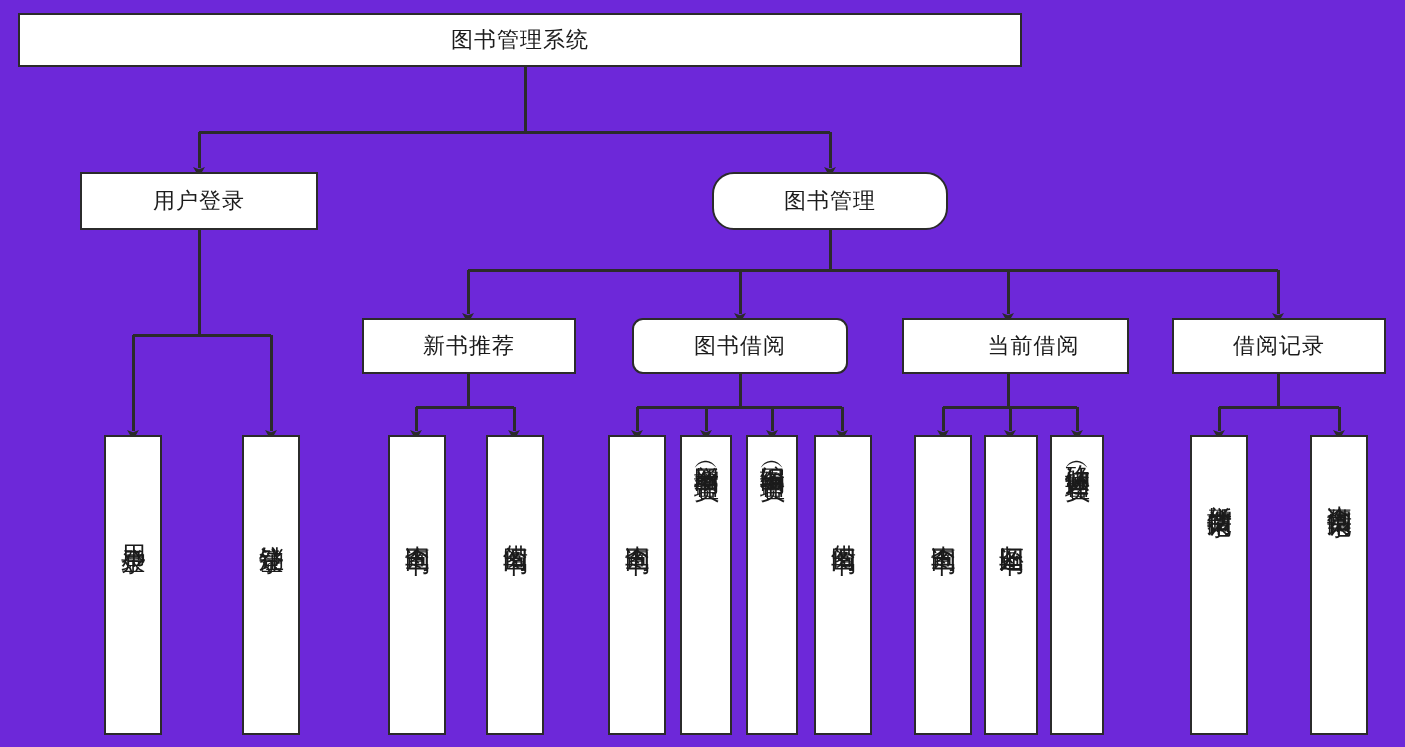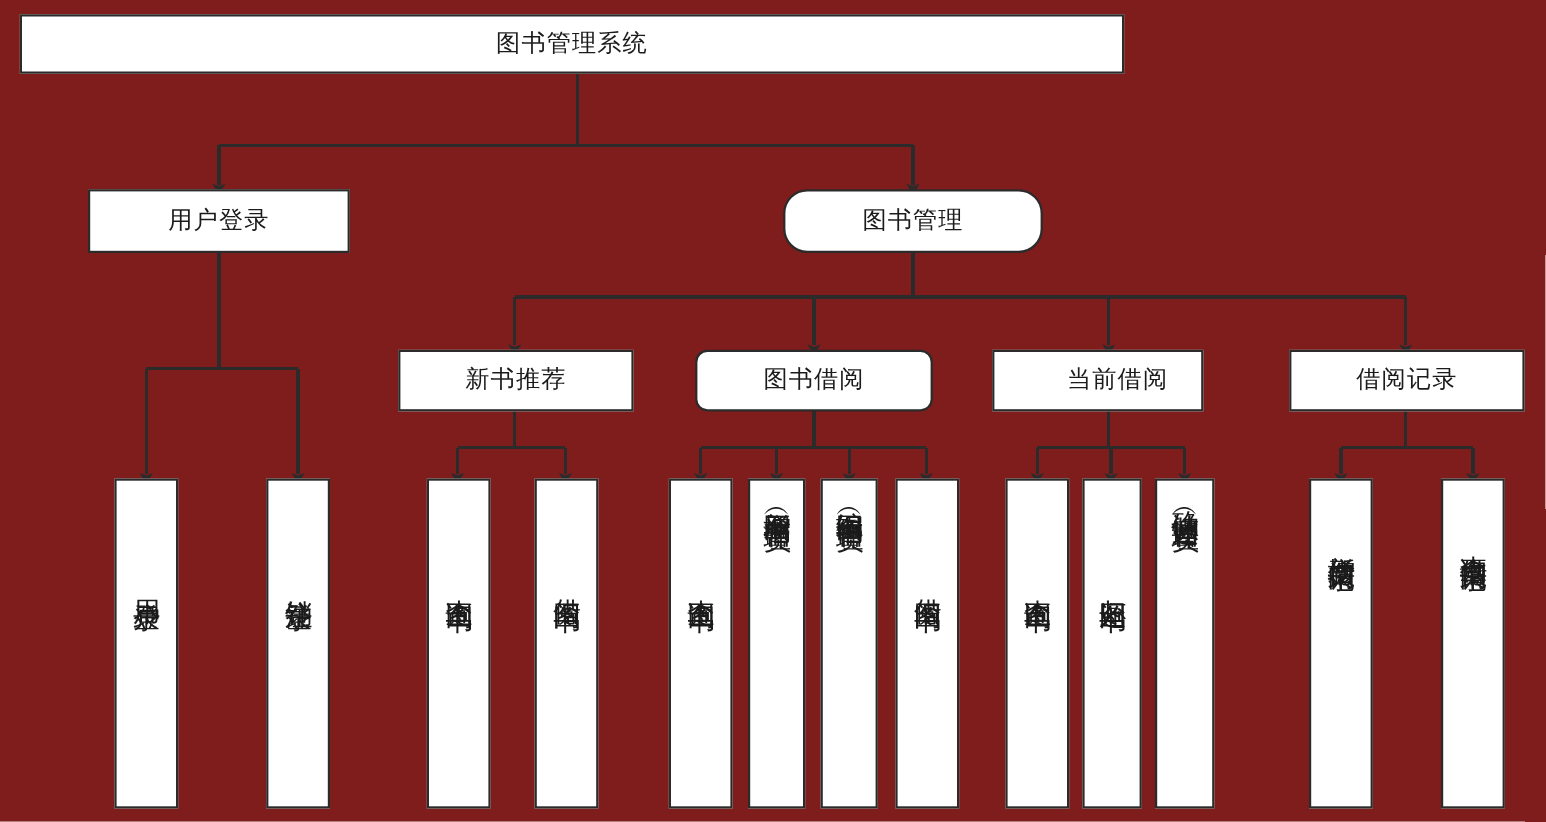--- a/index.html
+++ b/index.html
@@ -5,21 +5,21 @@
 <style>
   html,body{margin:0;padding:0;background:#ffffff;}
   body{
     font-family:"DejaVu Sans","Liberation Sans",sans-serif;
     -webkit-font-smoothing:antialiased;
   }
   #canvas{
     position:relative;
     width:1405px;
     height:747px;
-    background:#7f1d1d;
+    background:#6d28d9;
     overflow:hidden;
   }
   svg#wires{
     position:absolute;
     left:0; top:0;
     width:1405px; height:747px;
     pointer-events:none;
   }
   .node{
     position:absolute;
@@ -127,21 +127,21 @@
       </div>
       <div class="node horiz" style="left: 712px; top: 172px; width: 236px; height: 58px; border-radius: 22px;">
         <span>图书管理</span>
       </div>
       <div class="node horiz" style="left: 362px; top: 318px; width: 214px; height: 56px; text-align: right;">
         <span>新书推荐</span>
       </div>
       <div class="node horiz" style="left: 632px; top: 318px; width: 216px; height: 56px; border-radius: 11px;">
         <span>图书借阅</span>
       </div>
-      <div class="node horiz" style="left: 902px; top: 318px; width: 192px; height: 56px; padding-left: 36px;">
+      <div class="node horiz" style="left: 902px; top: 318px; width: 227px; height: 56px; padding-left: 36px;">
         <span>当前借阅</span>
       </div>
       <div class="node horiz" style="left: 1172px; top: 318px; width: 214px; height: 56px;">
         <span>借阅记录</span>
       </div>
       <div class="node vert" style="left: 104px; top: 435px; width: 58px; height: 300px; padding-top: 88px;">
         <span class="vtext">用户登录</span>
       </div>
       <div class="node vert" style="left: 242px; top: 435px; width: 58px; height: 300px; padding-top: 88px;">
         <span class="vtext">注销登录</span>

